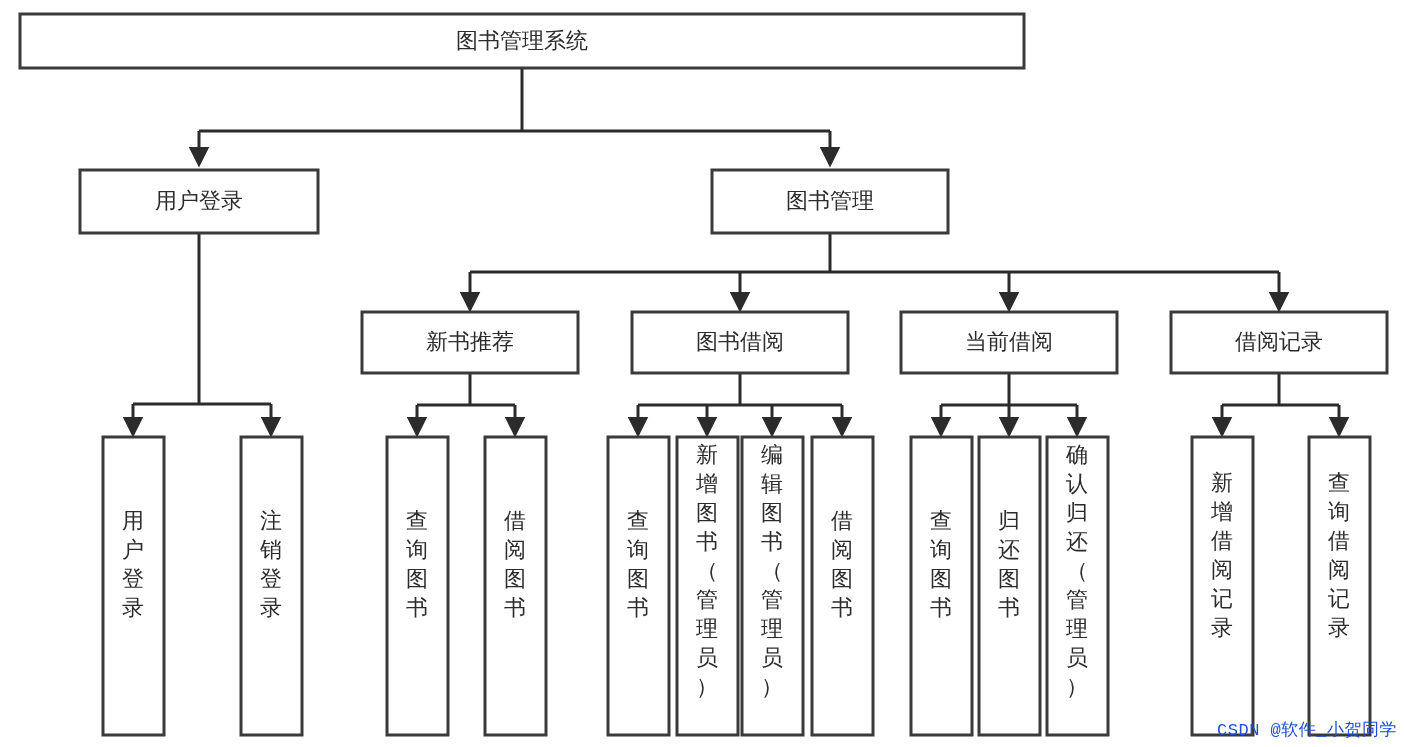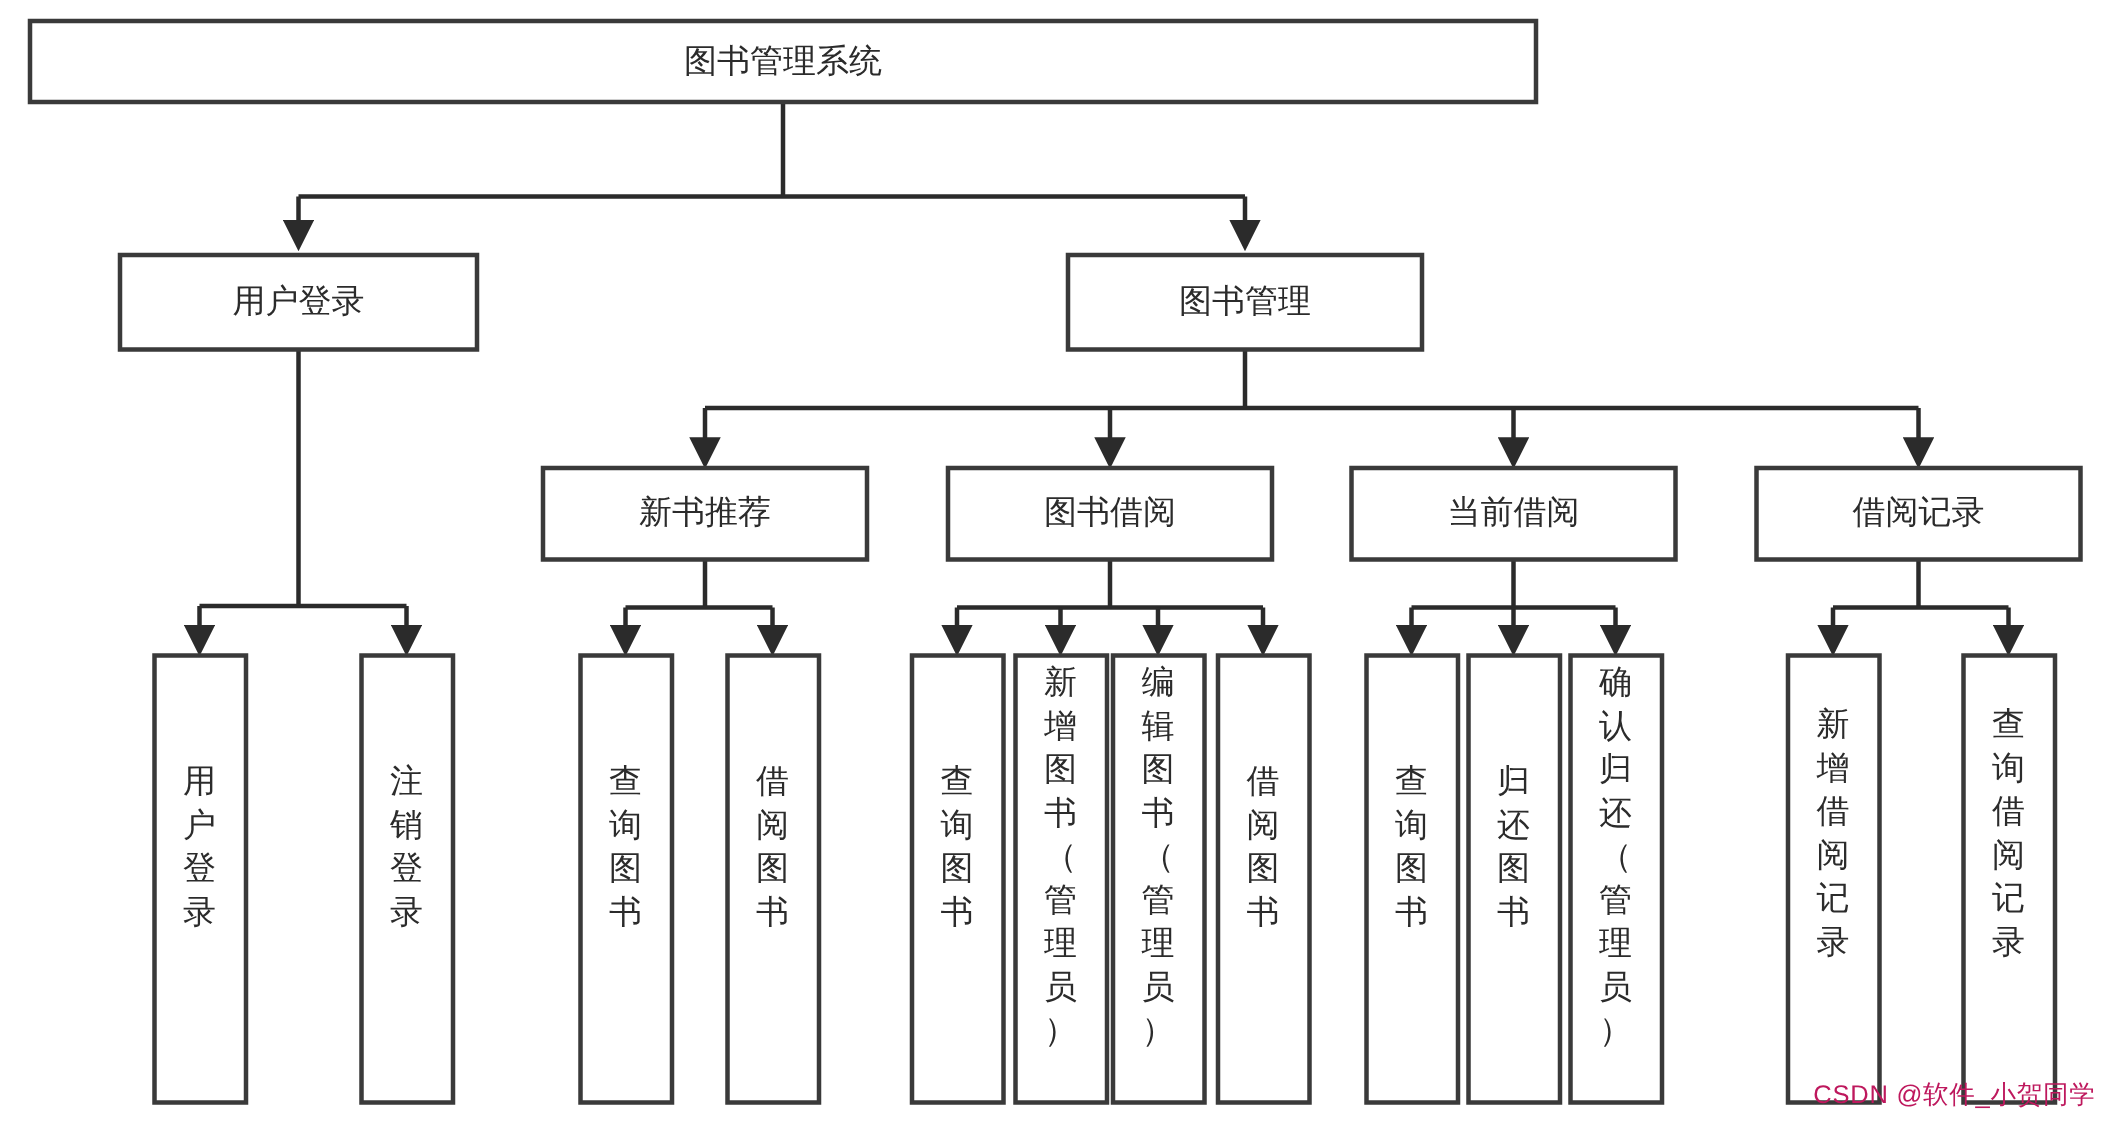--- a/index.html
+++ b/index.html
@@ -50,23 +50,23 @@
     fill: none;
   }
   .arrow-head {
     fill: #2b2b2b;
     stroke: none;
   }
   .watermark {
     position: absolute;
     right: 8px;
     bottom: 6px;
-    font-family: Liberation Sans, sans-serif;
+    font-family: Liberation Mono, monospace;
     font-size: 17px;
-    color: #be185d;
+    color: #1d4ed8;
     white-space: nowrap;
     letter-spacing: 0.5px;
     pointer-events: none;
   }
 </style>
 </head>
 <body>
 
 <div id="diagram-root">
   <svg class="diagram" viewBox="0 0 1405 747" xmlns="http://www.w3.org/2000/svg">

